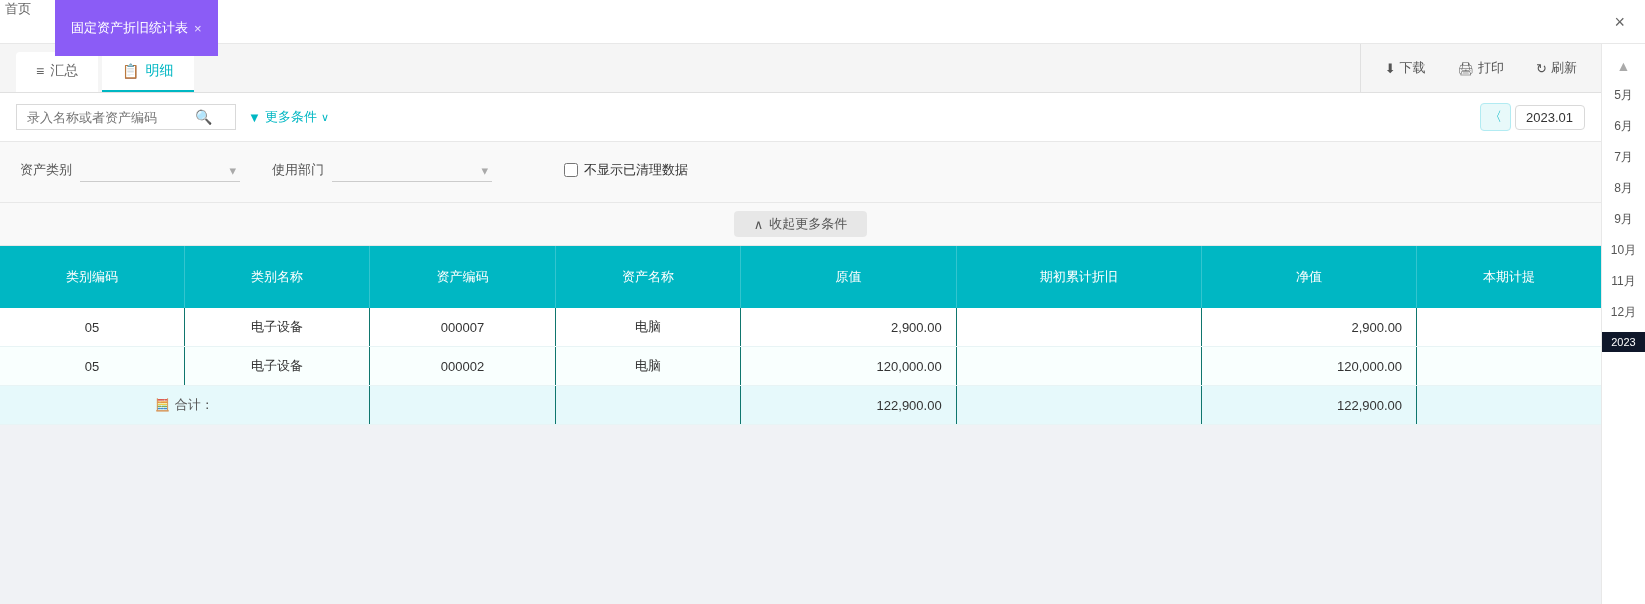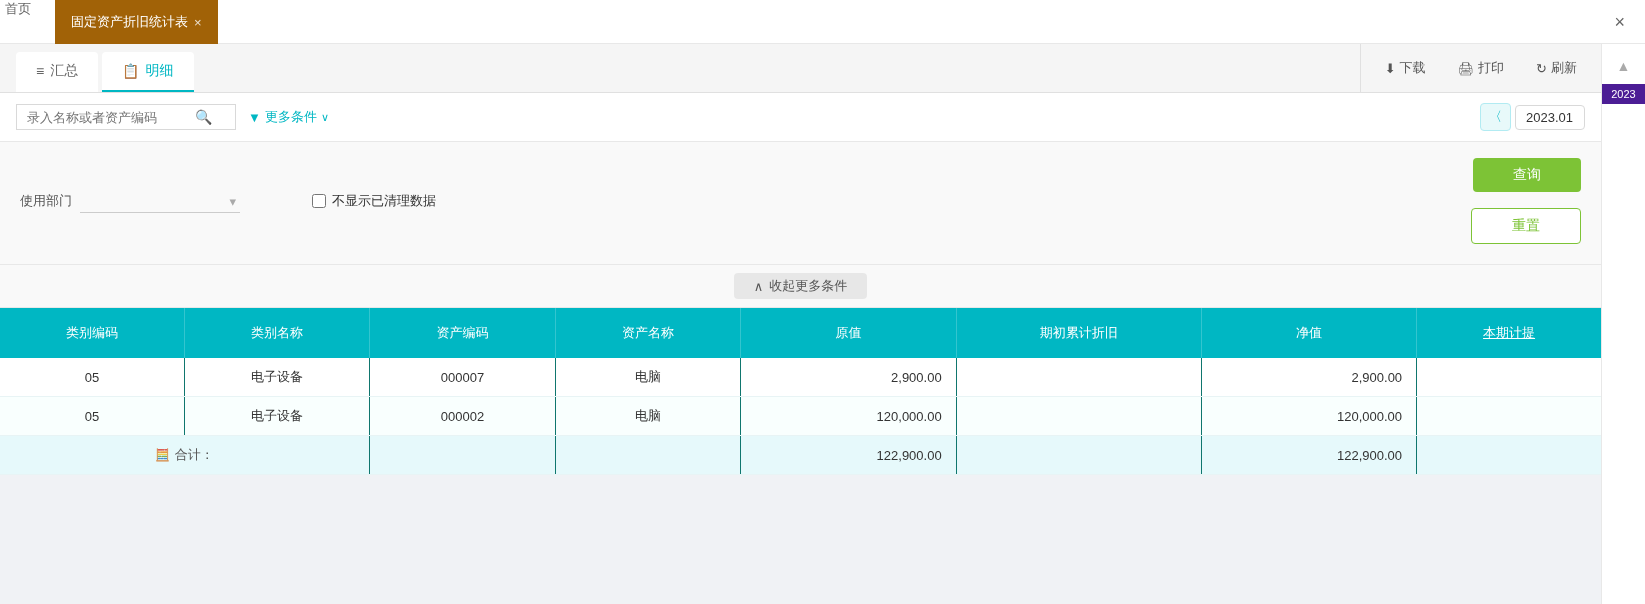--- a/index.html
+++ b/index.html
@@ -9,22 +9,22 @@
     .top-bar {
       display: flex; align-items: flex-start; background: #fff;
       border-bottom: 1px solid #e8e8e8; height: 44px; padding: 0 5px;
       position: relative;
     }
     .top-bar .home-link {
       color: #666; font-size: 13px; margin-right: 24px; cursor: pointer;
       text-decoration: none;
     }
     .top-bar .tab-active {
-      display: flex; align-items: center; background: #a16207;
-      color: #fff; padding: 0 16px; height: 44px; font-size: 13px;
+      display: flex; align-items: center; background: #8b5cf6;
+      color: #fff; padding: 0 16px; height: 56px; font-size: 13px;
       border-radius: 0; gap: 6px;
     }
     .top-bar .tab-active .close-btn { cursor: pointer; opacity: 0.8; }
     .top-bar .close-window {
       position: absolute; right: 20px; top: 50%; transform: translateY(-50%);
       font-size: 18px; cursor: pointer; color: #666;
     }
 
     
     .tab-switcher {
@@ -122,25 +122,25 @@
       background: rgba(0,0,0,0.07); border: none; border-radius: 4px;
       padding: 4px 20px; font-size: 13px; color: #555; cursor: pointer;
       display: flex; align-items: center; gap: 6px;
     }
 
     
     .table-wrapper { overflow: auto; flex: 1; }
     table { width: 100%; border-collapse: collapse; font-size: 13px; }
     thead tr { background: #00b7c3; color: #fff; }
     thead th {
-      padding: 16px 14px; text-align: center; font-weight: normal;
+      padding: 22px 14px; text-align: center; font-weight: normal;
       border-right: 1px solid rgba(255,255,255,0.2);
       white-space: nowrap;
     }
-    thead th:last-child { border-right: none; text-decoration: underline; }
+    thead th:last-child { border-right: none; }
     tbody tr { background: #fff; }
     tbody tr:nth-child(even) { background: #f9fffe; }
     tbody td {
       padding: 10px 14px; border-bottom: 1px solid #e8f4f5;
       border-right: 1px solid #0f766e; text-align: center;
     }
     tbody td:last-child { border-right: none; }
     .td-right { text-align: right; }
     .summary-row { background: #e6f9fb !important; }
     .summary-row td { font-weight: normal; color: #333; }
@@ -152,21 +152,21 @@
       position: fixed; right: 0; top: 44px; width: 44px;
       background: #fff; border-left: 1px solid #e8e8e8;
       display: flex; flex-direction: column; align-items: center;
       padding-top: 8px; height: calc(100% - 44px); z-index: 100;
     }
     .side-nav-item {
       width: 100%; text-align: center; padding: 7px 0;
       font-size: 12px; color: #555; cursor: pointer;
     }
     .side-nav-item.active-year {
-      background: #4c1d95; color: #fff; font-size: 11px;
+      background: #0f172a; color: #fff; font-size: 11px;
       padding: 4px 2px; margin-top: 4px;
     }
     .scroll-up { color: #aaa; font-size: 14px; padding: 6px 0; cursor: pointer; width: 100%; text-align: center; }
 
     .main-content { margin-right: 44px; display: flex; flex-direction: column; }
   </style>
 </head>
 <body>
 
 <div class="top-bar">
@@ -220,35 +220,39 @@
       <span class="expand-arrow">∨</span>
     </div>
     <div style="margin-left:auto; display:flex; align-items:center; gap:4px;">
       <button class="date-nav-btn">〈</button>
       <div class="date-display">2023.01</div>
     </div>
   </div>
 
   <div class="filter-section">
     <div class="filter-row">
+      <div class="filter-item">
+        <span class="filter-label">资产类别</span>
+        <div class="select-wrap">
+          <select class="filter-select">
+            <option></option>
+          </select>
+        </div>
+      </div>
       <div class="filter-item">
         <span class="filter-label">使用部门</span>
         <div class="select-wrap">
           <select class="filter-select">
             <option></option>
           </select>
         </div>
       </div>
       <div class="checkbox-item">
         <input type="checkbox" style="">
         <span>不显示已清理数据</span>
-      </div>
-      <div class="action-btns">
-        <button class="btn-query">查询</button>
-        <button class="btn-reset">重置</button>
       </div>
     </div>
   </div>
 
   <div class="collapse-bar">
     <button class="collapse-btn">
       <span>∧</span>
       <span>收起更多条件</span>
     </button>
   </div>
@@ -303,14 +307,24 @@
   <td></td>
 </tr>
         </tbody>
     </table>
   </div>
 
 </div>
 
 <div class="side-nav">
   <div class="scroll-up">▲</div>
+  <div id="month-nav">
+      <div class="side-nav-item">5月</div>
+      <div class="side-nav-item">6月</div>
+      <div class="side-nav-item">7月</div>
+      <div class="side-nav-item">8月</div>
+      <div class="side-nav-item">9月</div>
+      <div class="side-nav-item">10月</div>
+      <div class="side-nav-item">11月</div>
+      <div class="side-nav-item">12月</div>
+    </div>
   <div class="side-nav-item active-year">2023</div>
 </div>
 
 </body></html>

